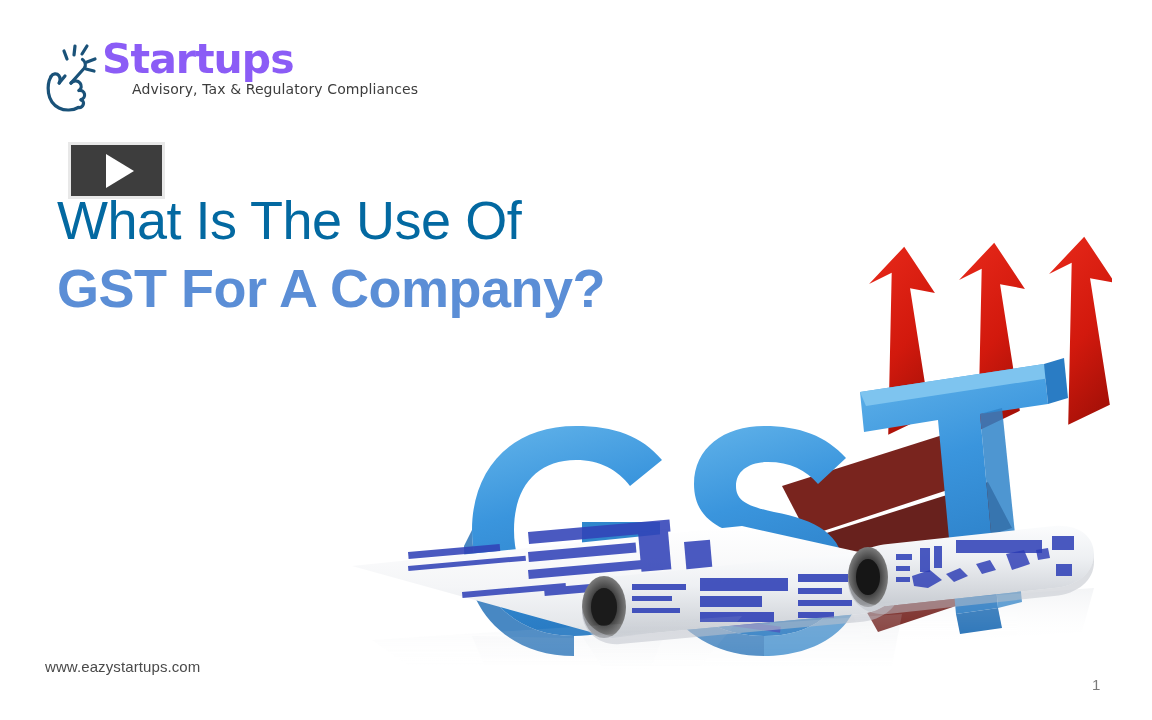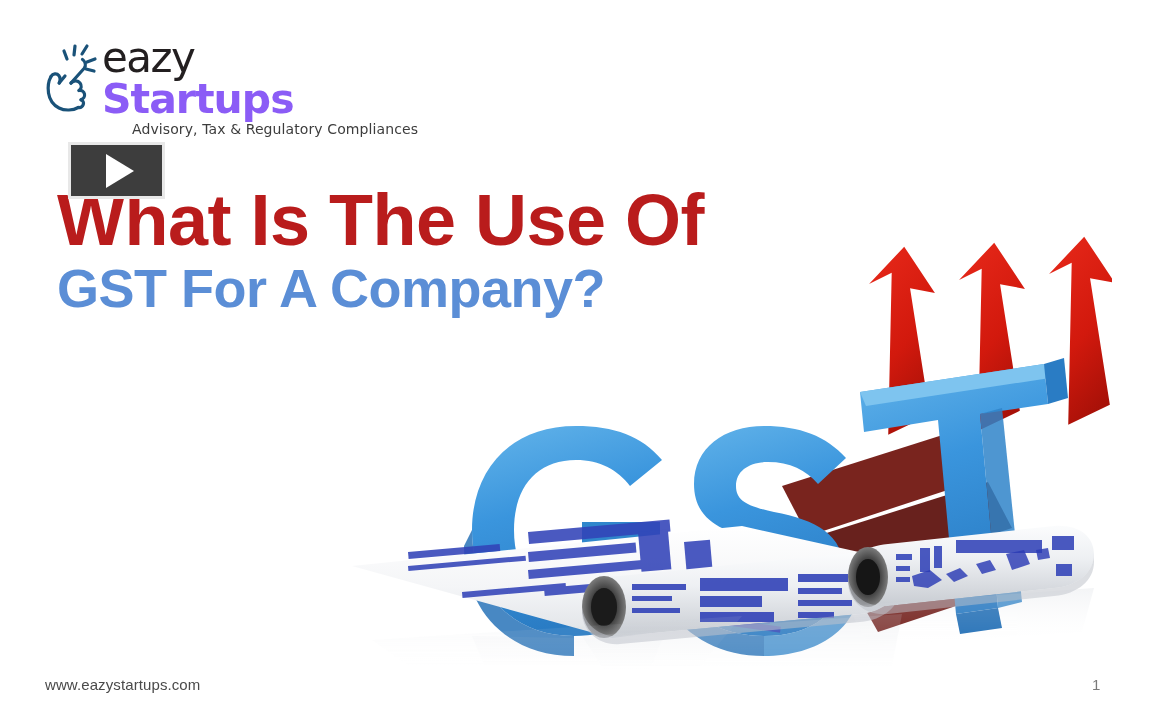--- a/index.html
+++ b/index.html
@@ -74,24 +74,24 @@
   }
 
   
   .title-wrap {
     position:absolute;
     left:57px; top:186px;
     width:640px;
     z-index:2;
   }
   .title-line1 {
-    font-size:72px;
+    font-size:54px;
     line-height:68px;
-    font-weight:700;
-    color:#b91c1c;
+    font-weight:400;
+    color:#0369a1;
     letter-spacing:-0.5px;
     white-space:nowrap;
   }
   .title-line2 {
     font-size:54px;
     line-height:68px;
     font-weight:700;
     color:#5b8ed6;
     letter-spacing:-0.5px;
     white-space:nowrap;
@@ -103,21 +103,21 @@
     left:312px; top:236px;
     width:800px; height:484px;
     overflow:hidden;
     background:#ffffff;
   }
   .hero svg { display:block; width:100%; height:100%; }
 
   
   .footer-url {
     position:absolute;
-    left:45px; top:676px;
+    left:45px; top:658px;
     font-size:15px;
     color:#4a4a4a;
     letter-spacing:0.1px;
   }
   .page-num {
     position:absolute;
     left:1092px; top:676px;
     font-size:15px;
     color:#7a7a7a;
   }
@@ -140,21 +140,20 @@
           <path d="M33 41 C36 38 40 38.5 42 41 C44 43.5 43.5 46.5 41 48.5"></path>
           <path d="M41 48.5 C43.5 48 46 49.5 46.5 52 C47 54.5 45.5 57 43 57.8"></path>
           <path d="M43 57.8 C45 58.5 46 60.5 45.3 62.5 C44.6 64.5 42.5 65.8 40.3 65.5"></path>
           <path d="M40.3 65.5 C35 68.5 27 69 21 66 C15.5 63.2 11.5 57.5 10.5 51 C9.6 45 10.5 39 13 34.5"></path>
           <path d="M13 34.5 C14.8 31.5 18.8 31 20.8 33.6 C22.4 35.7 22.4 38.5 21.2 41"></path>
           <path d="M21.2 41 L27 34"></path>
         </g>
       </svg>
     </div>
     <div class="logo-words">
-      <div class="logo-eazy">eazy</div>
       <div class="logo-startups">Startups</div>
       <div class="logo-tagline">Advisory, Tax &amp; Regulatory Compliances</div>
     </div>
   </div>
 
   <div class="play-button">
     <div class="tri"></div>
   </div>
 
   <div class="title-wrap">

